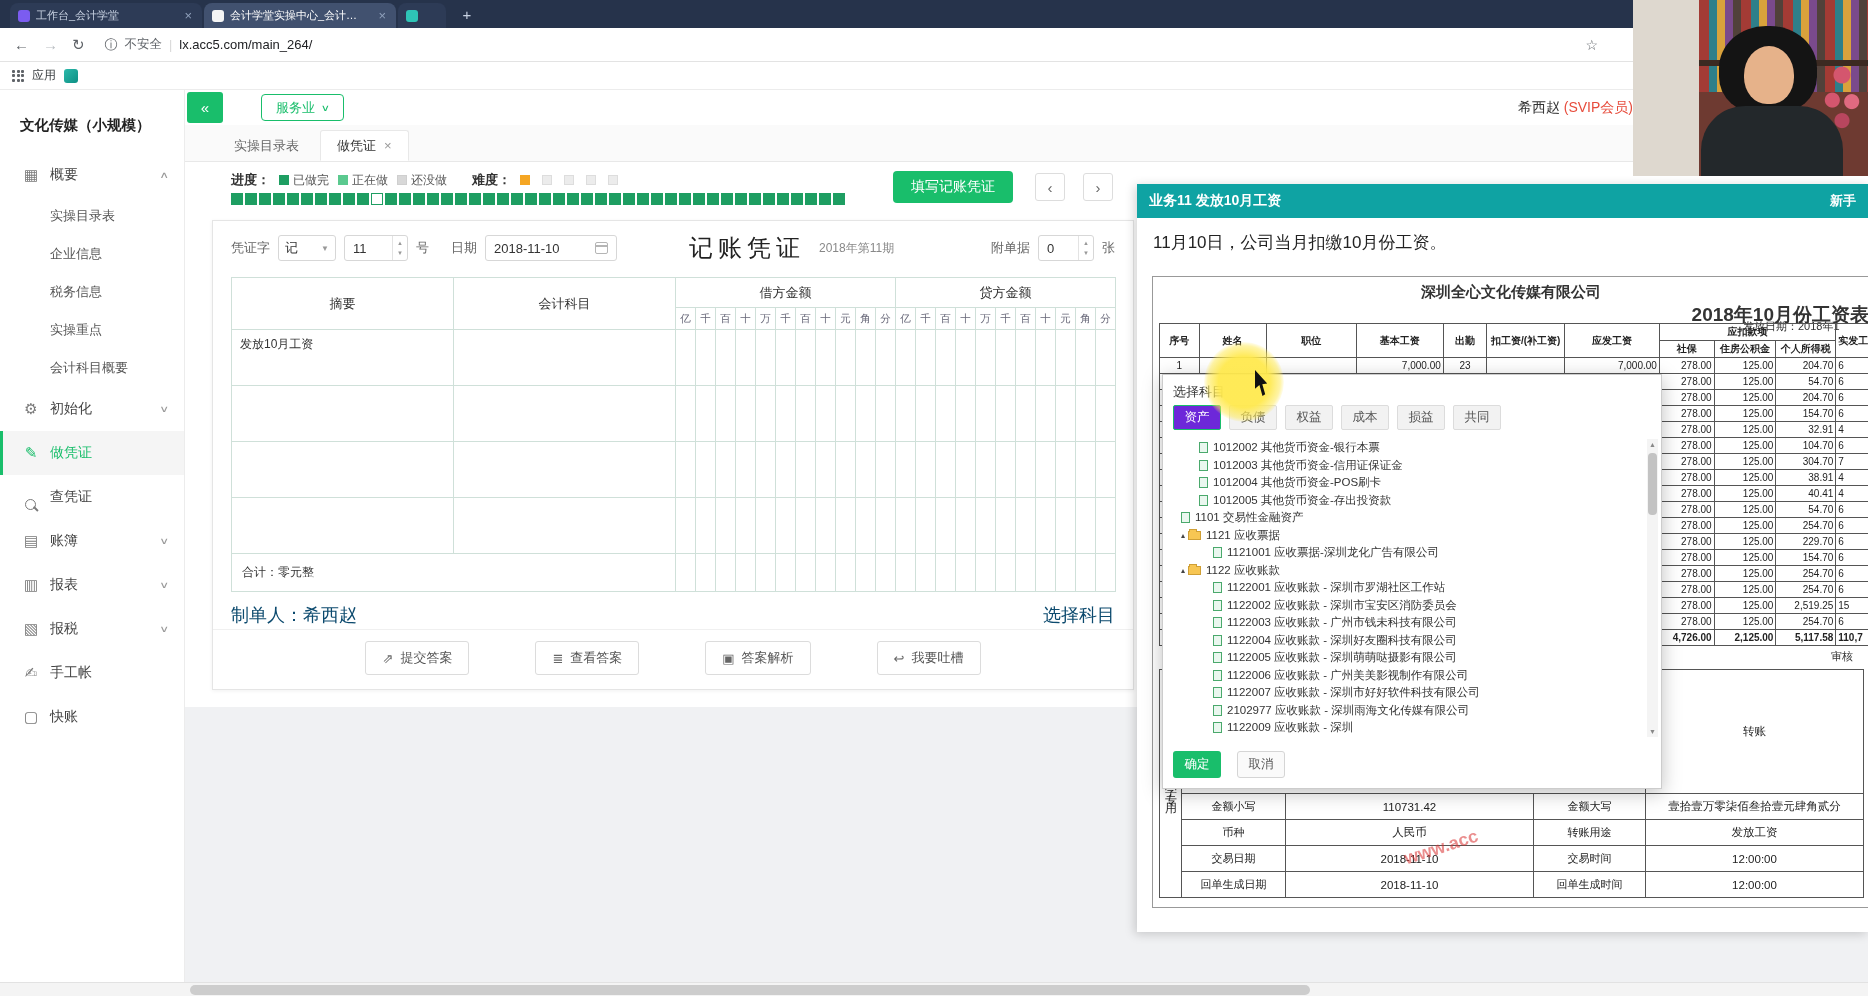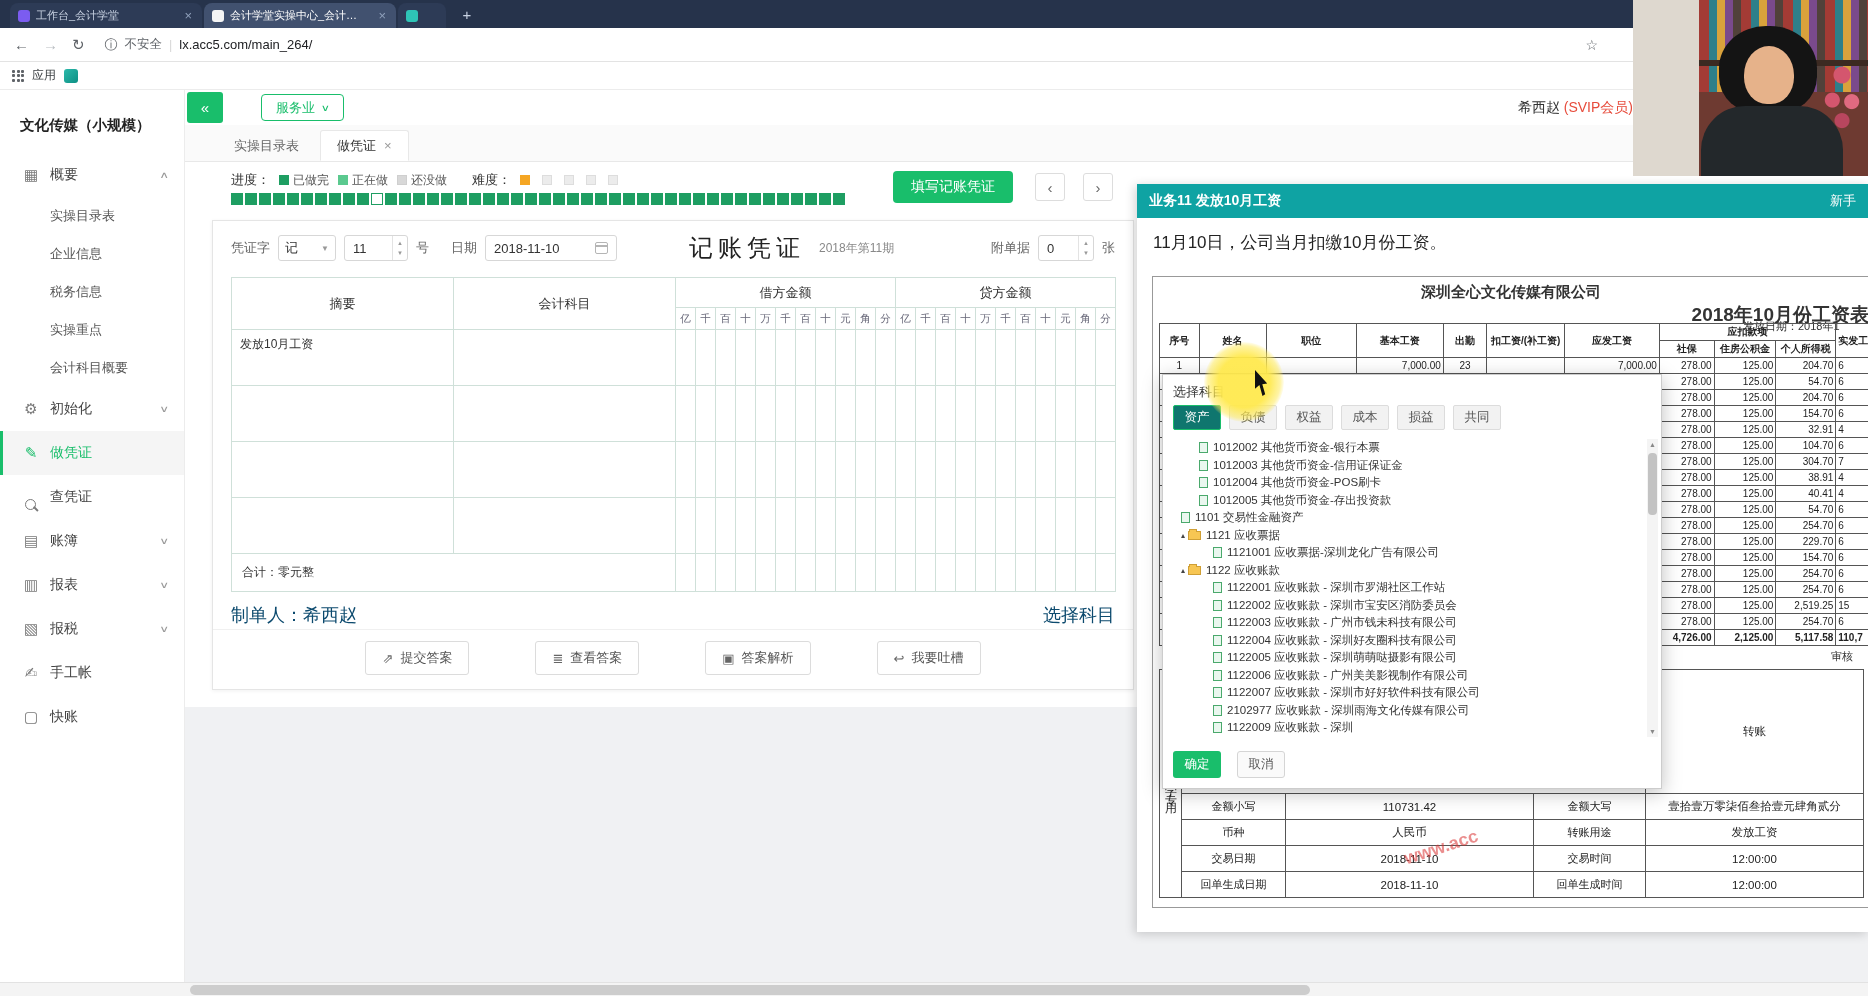--- a/index.html
+++ b/index.html
@@ -58,21 +58,21 @@
 
 .wtabs{position:absolute;top:35px;left:0;right:0;height:37px;background:#fafafa;border-bottom:1px solid #e8e8e8;display:flex;align-items:flex-end;padding-left:32px;gap:4px}
 .wtab{height:31px;display:flex;align-items:center;gap:8px;padding:0 16px;font-size:13px;color:#666;border:1px solid transparent;cursor:pointer}
 .wtab.active{background:#fff;border-color:#e8e8e8;border-bottom-color:#fff;color:#333;border-radius:3px 3px 0 0}
 .wclose{color:#999;font-size:13px}
 .content{position:absolute;top:72px;left:0;right:0;bottom:0;background:#fff}
 .graybottom{position:absolute;left:0;right:0;top:545px;bottom:0;background:#f0f1f3}
 
 
 .progress-row{position:absolute;left:46px;top:8px;height:20px;display:flex;align-items:center;gap:9px;font-size:12px;color:#555}
-.plabel{font-size:13px;color:#333;font-weight:normal}
+.plabel{font-size:13px;color:#333;font-weight:bold}
 .dlabel{margin-left:16px}
 .lgitem{display:flex;align-items:center;gap:4px}
 .lgbox{width:10px;height:10px;display:inline-block}
 .diffbox{width:10px;height:10px;background:#ececec;border:1px solid #ddd;margin-right:3px}
 .diffbox.on{background:#f5a623;border-color:#f5a623}
 .squares{position:absolute;left:46px;top:31px;display:flex;gap:2px}
 .psq{width:12px;height:12px;background:#1e9e62;cursor:pointer}
 .psq.cur{background:#fff;border:1.5px solid #1e9e62}
 .fillbtn{position:absolute;left:708px;top:9px;height:32px;padding:0 18px;background:#19be6b;color:#fff;border:0;border-radius:4px;font-size:14px;cursor:pointer}
 .pgbtn{position:absolute;top:11px;width:30px;height:28px;background:#fff;border:1px solid #ddd;border-radius:3px;color:#666;font-size:15px;cursor:pointer}
@@ -107,21 +107,21 @@
 .vfoot{position:absolute;left:18px;right:18px;top:382px;display:flex;justify-content:space-between;font-size:18px;color:#0c4a6e}
 .clearlink{cursor:pointer}
 .vdivider{position:absolute;left:0;right:0;top:408px;border-top:1px solid #f0f0f0}
 .vactions{position:absolute;left:0;right:0;top:420px;display:flex;justify-content:center;gap:66px}
 .act{height:34px;padding:0 16px;background:#fff;border:1px solid #dcdcdc;border-radius:3px;font-size:13px;color:#555;display:flex;align-items:center;gap:7px;cursor:pointer}
 .aicon{font-size:13px;color:#666}
 
 
 .rpanel{position:absolute;left:1137px;top:94px;width:731px;height:748px;background:#fff;box-shadow:-2px 2px 10px rgba(0,0,0,.18);overflow:hidden;z-index:3}
 .rphead{height:34px;background:#0fa3a3;color:#fff;display:flex;align-items:center;padding:0 12px;font-size:14px;font-weight:bold}
-.corner{margin-left:auto;font-weight:normal;font-size:13px;cursor:pointer}
+.corner{margin-left:auto;font-weight:bold;font-size:13px;cursor:pointer}
 .rpdesc{padding:13px 16px 0 16px;font-size:17px;color:#222}
 .doc{position:absolute;left:15px;top:92px;width:745px;height:632px;background:#fff;border:1px solid #999}
 .doc-company{width:716px;text-align:center;font-size:15px;font-weight:bold;padding-top:6px}
 .doc-sheet{width:716px;text-align:right;font-size:19px;font-weight:bold}
 .doc-issue{position:absolute;left:590px;top:42px;font-size:11px;white-space:nowrap}
 .ptable{position:absolute;left:6px;top:46px;border-collapse:collapse;table-layout:fixed;font-size:10px;color:#222}
 .ptable td{border:1px solid #555;text-align:center;padding:0 2px;height:16px;overflow:hidden;white-space:nowrap}
 .ptable tr.ph td{font-weight:bold;height:17px}
 .ptable td.r{text-align:right}
 .ptable td.l{text-align:left}
@@ -132,21 +132,21 @@
 .rtable td.side{writing-mode:vertical-lr;letter-spacing:9px;font-size:12px;padding:8px 0}
 .rtable tr.top td{height:124px}
 .rtable td.rl{font-size:11px}
 .wmark{position:absolute;left:250px;top:560px;font-size:18px;font-weight:bold;color:rgba(216,48,48,.55);transform:rotate(-18deg);pointer-events:none}
 
 
 .picker{position:absolute;left:25px;top:190px;width:500px;height:415px;background:#fff;border:1px solid #ccc;box-shadow:0 4px 18px rgba(0,0,0,.25);z-index:5}
 .pk-title{padding:8px 0 0 10px;font-size:13px;color:#333}
 .pk-tabs{position:absolute;top:30px;left:10px;display:flex;gap:8px}
 .pktab{width:48px;height:25px;border:1px solid #dcdcdc;background:#f2f2f2;color:#555;font-size:12.5px;border-radius:2px;cursor:pointer}
-.pktab.on{background:#0f766e;border-color:#19be6b;color:#fff}
+.pktab.on{background:#6d28d9;border-color:#19be6b;color:#fff}
 .pk-list{position:absolute;top:64px;left:4px;right:4px;height:298px;overflow:hidden;font-size:11.5px;color:#333}
 .pkitem{height:17.5px;display:flex;align-items:center;white-space:nowrap;cursor:pointer}
 .ind1{padding-left:14px}.ind2{padding-left:32px}.ind3{padding-left:46px}
 .tri{font-size:8px;color:#444;margin-right:3px}
 .docic{width:9px;height:11px;border:1px solid #4aa96c;background:#eaf7ef;display:inline-block;margin-right:5px;flex:0 0 auto}
 .fold{width:13px;height:9px;background:#f7c653;border:1px solid #cf9f35;display:inline-block;margin-right:5px;position:relative;flex:0 0 auto}
 .fold::before{content:"";position:absolute;left:0;top:-3px;width:6px;height:2px;background:#f7c653;border:1px solid #cf9f35;border-bottom:0}
 .pk-scroll{position:absolute;top:64px;right:3px;width:11px;height:298px;background:#f4f4f4;font-size:7px;color:#888;text-align:center}
 .pk-scroll .thumb{position:absolute;top:14px;left:1px;width:9px;height:62px;background:#c3c3c3;border-radius:4px;cursor:pointer}
 .pk-scroll .up{position:absolute;top:2px;left:0;right:0;cursor:pointer}

